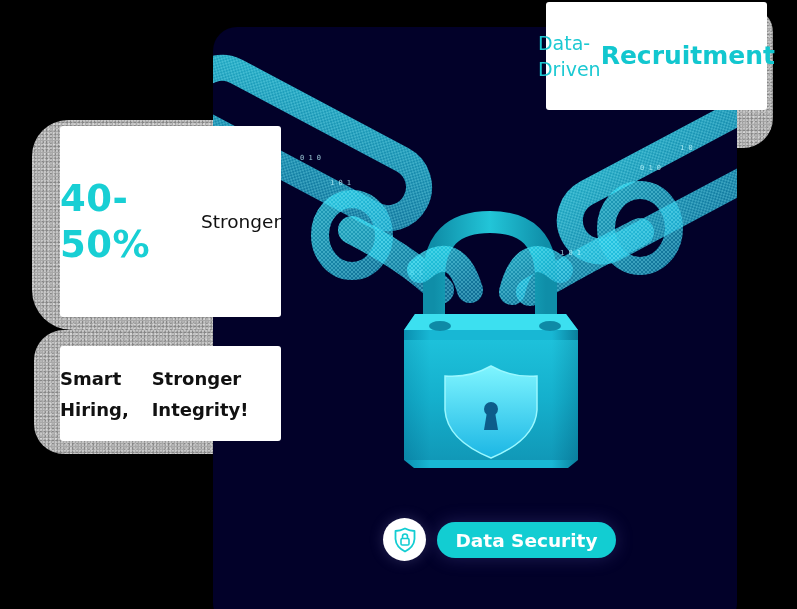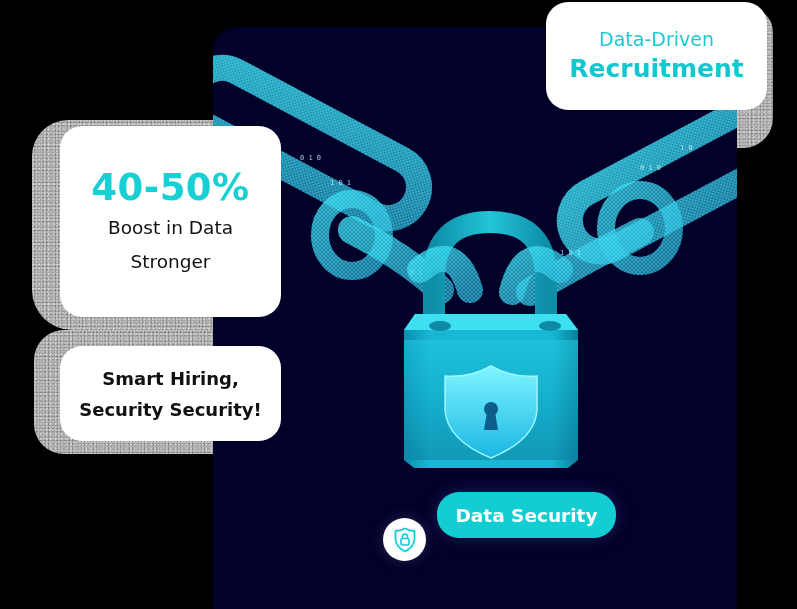--- a/index.html
+++ b/index.html
@@ -28,23 +28,23 @@
 
     .scene {
       position: absolute;
       left: 0; top: 0;
       width: 797px; height: 609px;
     }
 
     .white-card {
       position: absolute;
       background: #ffffff;
-      border-radius: 22px;
+      border-radius: 3px;
       display: flex;
-      flex-direction: column;
+      flex-direction: row;
       align-items: center;
       justify-content: center;
     }
 
     .card-recruit { left: 546px; top: 2px; width: 221px; height: 108px; }
     .card-recruit .line1 { color: #1cc9d2; font-size: 19px; font-weight: 400; line-height: 26px; }
     .card-recruit .line2 { color: #12c7cf; font-size: 25px; font-weight: 700; line-height: 34px; }
 
     .card-boost { left: 60px; top: 126px; width: 221px; height: 191px; }
     .card-boost .big { color: #18cfd4; font-size: 37px; font-weight: 800; line-height: 46px; letter-spacing: 0.5px; }
@@ -58,22 +58,22 @@
       left: 383px; top: 518px;
       width: 43px; height: 43px;
       border-radius: 50%;
       background: #ffffff;
       display: flex; align-items: center; justify-content: center;
       box-shadow: 0 0 14px rgba(150,150,220,0.25);
     }
 
     .pill {
       position: absolute;
-      left: 437px; top: 492px;
-      width: 179px; height: 46px;
+      left: 437px; top: 522px;
+      width: 179px; height: 36px;
       border-radius: 22px;
       background: #12cdd2;
       color: #ffffff;
       font-size: 18.5px; font-weight: 700;
       display: flex; align-items: center; justify-content: center;
       box-shadow: 0 0 18px rgba(120,120,220,0.25);
     }
   </style>
 </head>
 <body>
@@ -171,27 +171,26 @@
   </g>
 </svg>
 
 <div class="white-card card-recruit">
   <div class="line1">Data-Driven</div>
   <div class="line2">Recruitment</div>
 </div>
 
 <div class="white-card card-boost">
   <div class="big">40-50%</div>
-  <div class="sub">Boost in Data</div>
   <div class="sub">Stronger</div>
 </div>
 
 <div class="white-card card-smart">
   <div class="sub">Smart Hiring,</div>
-  <div class="sub">Security Security!</div>
+  <div class="sub">Stronger Integrity!</div>
 </div>
 
 <div class="bottom-icon">
   <svg width="24" height="26" viewBox="0 0 24 26" xmlns="http://www.w3.org/2000/svg">
     <path d="M12 1.5 Q7 4 2.5 4 L2.5 12 Q3 20 12 24.5 Q21 20 21.5 12 L21.5 4 Q17 4 12 1.5 Z" fill="none" stroke="#12cdd2" stroke-width="1.8" stroke-linejoin="round"></path>
     <rect x="8" y="11.5" width="8" height="6.5" rx="1.3" fill="none" stroke="#12cdd2" stroke-width="1.6"></rect>
     <path d="M9.5 11.5 L9.5 9.5 Q9.5 7 12 7 Q14.5 7 14.5 9.5 L14.5 11.5" fill="none" stroke="#12cdd2" stroke-width="1.6"></path>
   </svg>
 </div>
 <div class="pill">Data Security</div>

